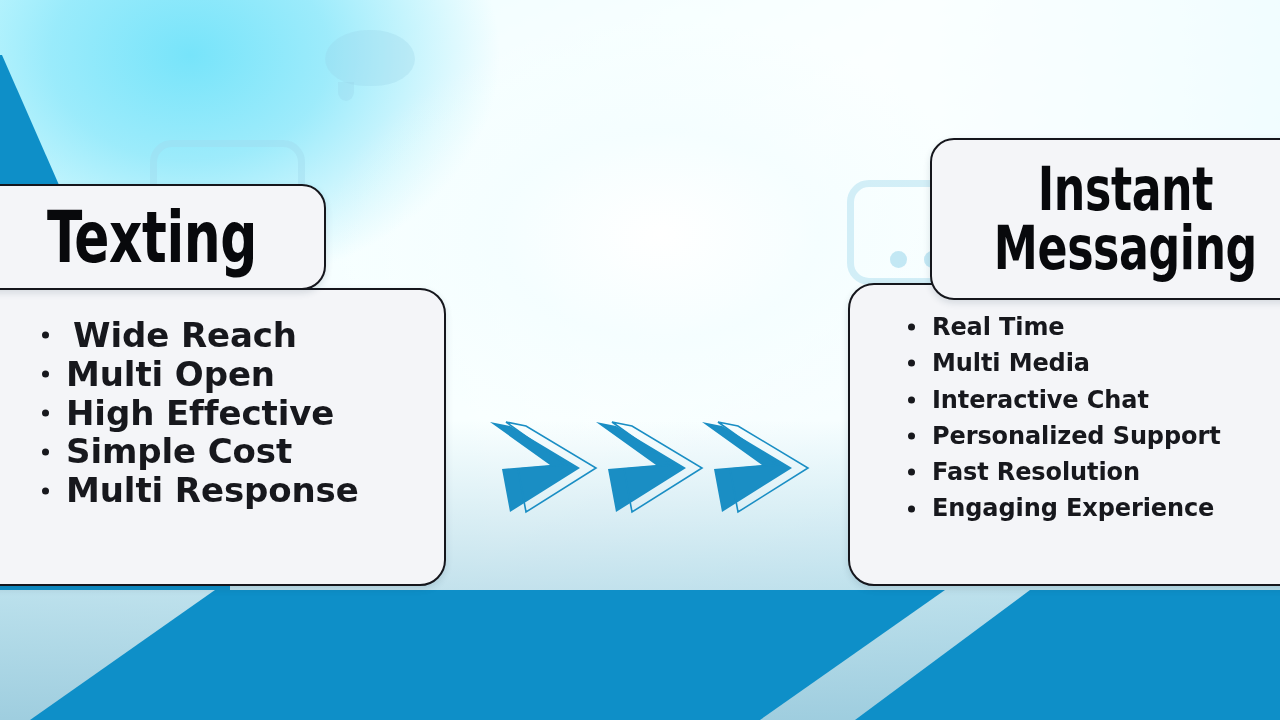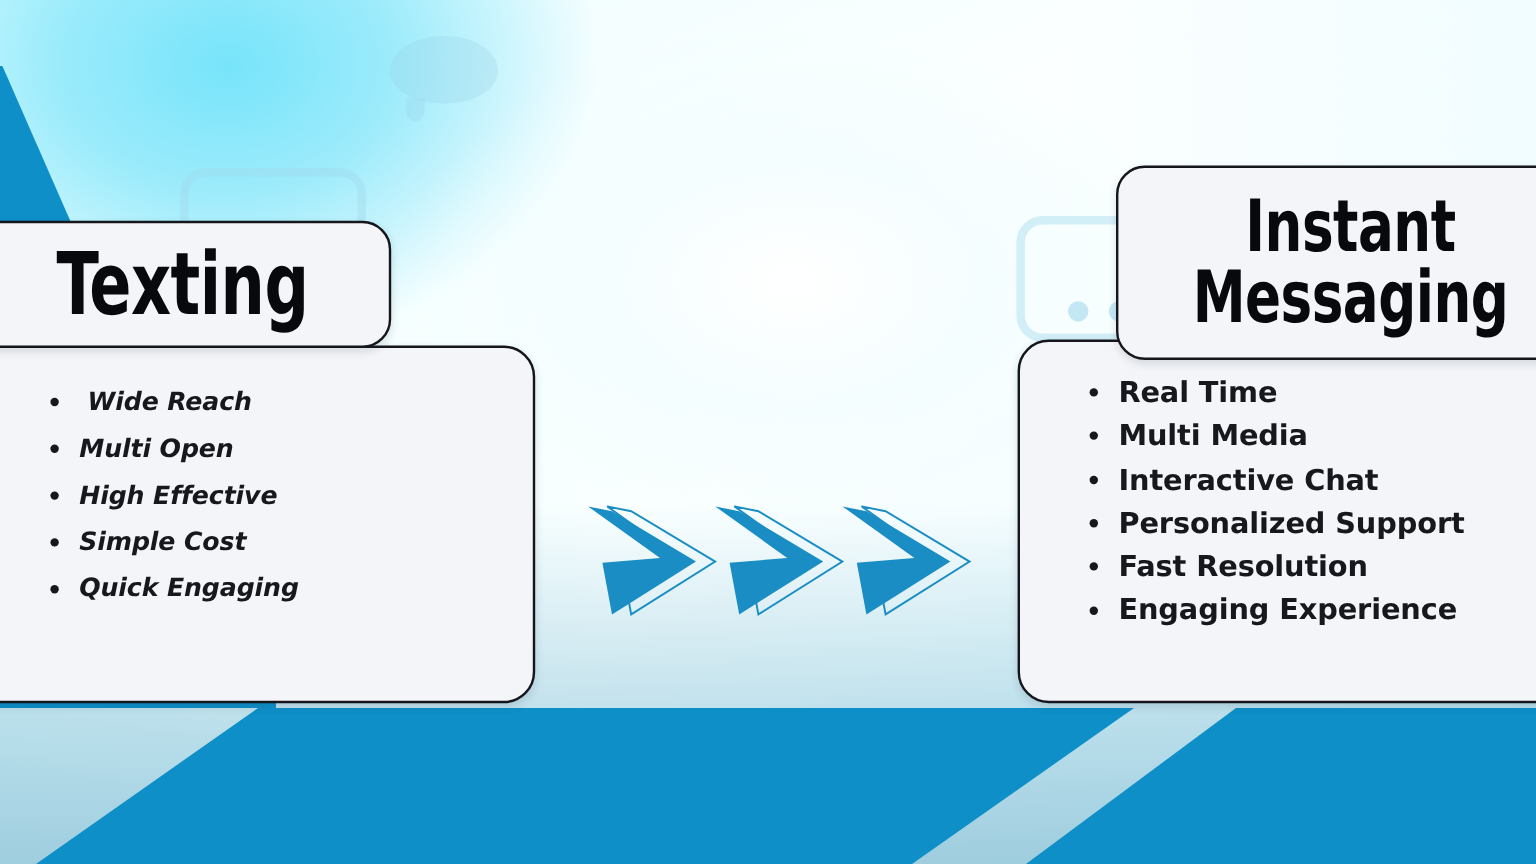--- a/index.html
+++ b/index.html
@@ -156,21 +156,21 @@
     font-family:"DejaVu Sans","Liberation Sans", sans-serif;
     font-weight:bold;
     color:#17181d;
     padding-left:26px;
   }
   ul.feature-list li::before{
     content:""; position:absolute; left:2px; top:50%;
     width:7px; height:7px; border-radius:50%;
     background:#17181d; transform:translateY(-50%);
   }
-  .left-list li{ font-size:21px; line-height:38.8px; letter-spacing:-0.1px;font-style:italic; }
+  .left-list li{ font-size:34px; line-height:38.8px; letter-spacing:-0.1px; }
   .left-list li:first-child{ padding-left:33px; }
   .right-list li{ font-size:24px; line-height:36.3px; letter-spacing:-0.1px; }
 
   
   .arrows{ position:absolute; left:488px; top:418px; z-index:3; }
   .arrow{ position:absolute; width:116px; height:98px; }
   .arrow svg{ display:block; overflow:visible; }
 </style>
 </head>
 <body>
@@ -213,21 +213,21 @@
   <div class="shape-bottom-right-pale"></div>
   <div class="shape-bottom-left"></div>
   <div class="shape-bottom-right"></div>
 
   <div class="card body-card-left">
     <ul class="feature-list left-list">
       <li> Wide Reach</li>
       <li>Multi Open</li>
       <li>High Effective</li>
       <li>Simple Cost</li>
-      <li>Quick Engaging</li>
+      <li>Multi Response</li>
     </ul>
   </div>
   <div class="card title-card-left">
     <div class="title">Texting</div>
   </div>
 
   <div class="arrows">
     <div class="arrow" style="left:0px;  top:0px;">
       <svg width="116" height="98" viewBox="0 0 116 98">
         <path d="M2 4 L62 47 L14 51 L22 94 L92 50 L22 8 Z" fill="#1a8ec4"></path>

